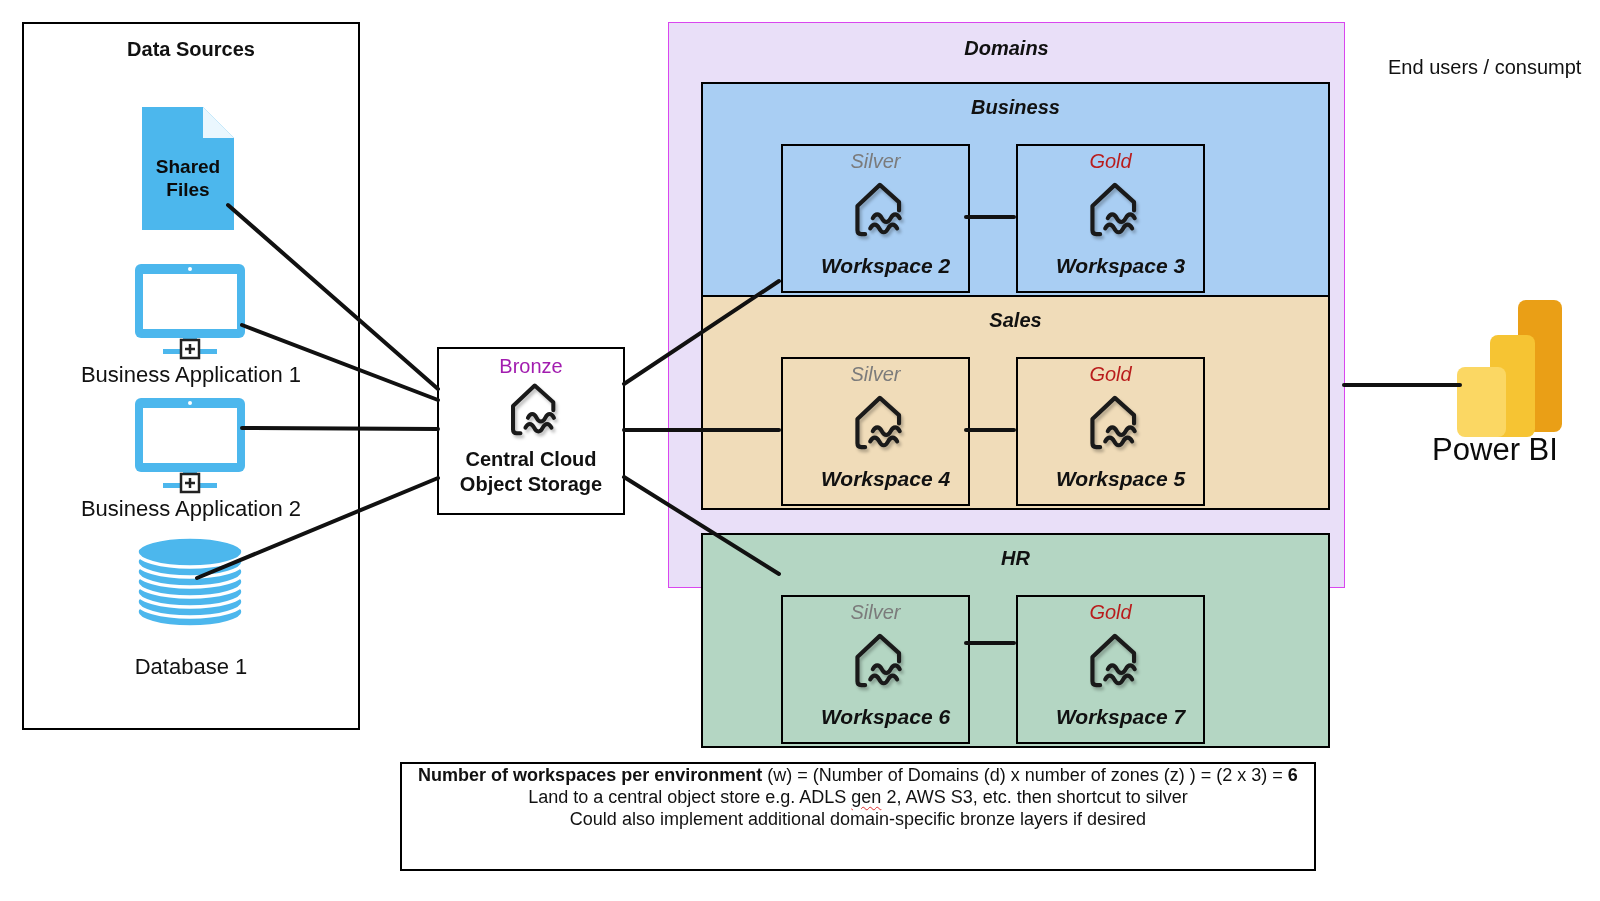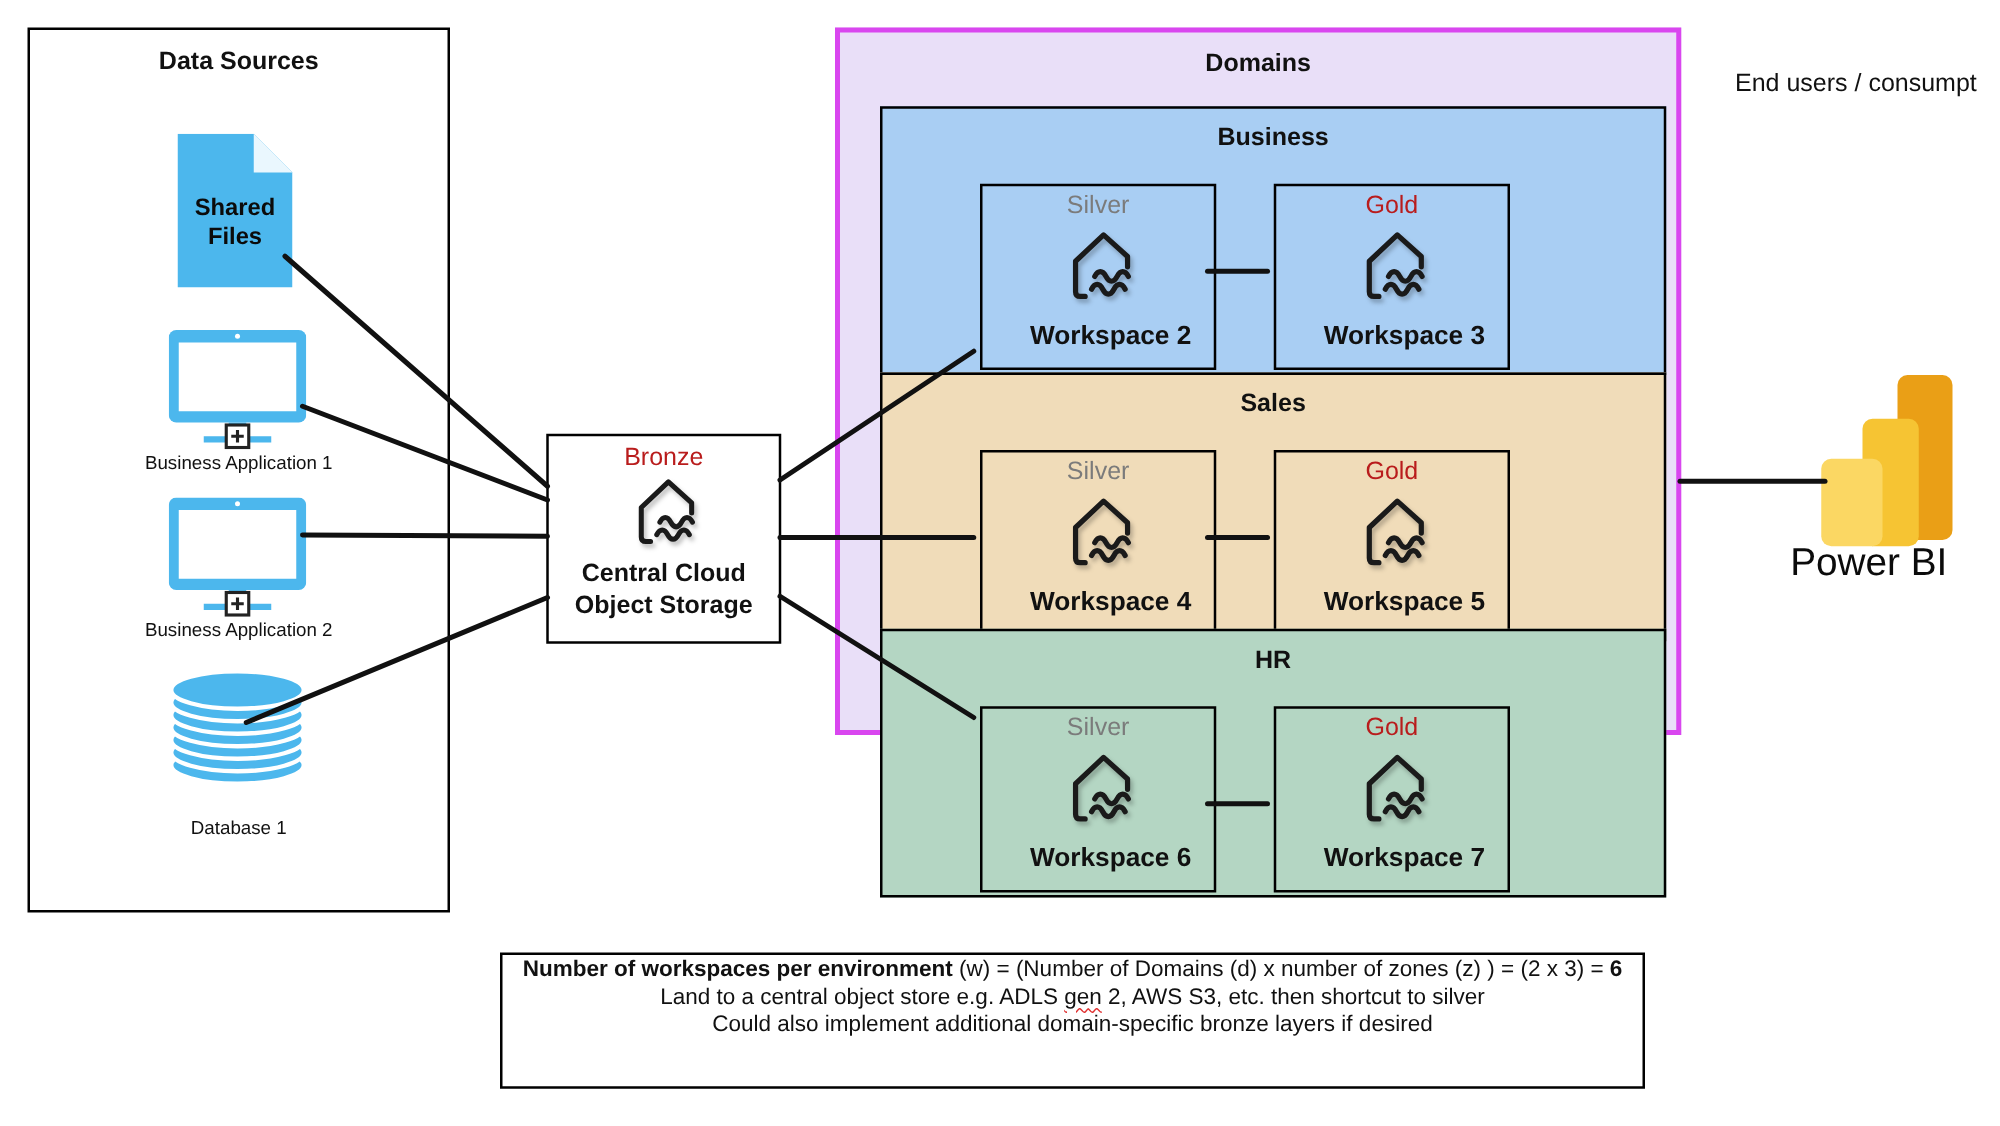--- a/index.html
+++ b/index.html
@@ -5,38 +5,38 @@
   html,body{margin:0;padding:0;background:#fff;}
   #canvas{
     position:relative;width:1600px;height:901px;overflow:hidden;
     font-family:"Liberation Sans",sans-serif;color:#111;background:#fff;
   }
   .abs{position:absolute;}
   .box{position:absolute;border:2px solid #000;box-sizing:border-box;background:#fff;}
   .title{position:absolute;left:0;right:0;text-align:center;font-weight:bold;font-size:20px;}
   
   #data-sources{left:22px;top:22px;width:338px;height:708px;}
-  .ds-label{position:absolute;left:0;right:0;text-align:center;font-size:15px;color:#111;}
+  .ds-label{position:absolute;left:0;right:0;text-align:center;font-size:22px;color:#111;}
   .doc-wrap{left:118px;top:83px;width:92px;height:97px;}
   .doc-text{position:absolute;left:0;top:48px;width:92px;text-align:center;
             font-weight:bold;font-size:19px;line-height:23px;color:#0b0b0b;}
   .monitor{width:110px;height:96px;}
   
-  #domains{left:668px;top:22px;width:677px;height:566px;background:#E9DFF8;border:4px solid #d946ef;position:absolute;box-sizing:border-box;}
+  #domains{left:668px;top:22px;width:677px;height:566px;background:#E9DFF8;border:1px solid #d946ef;position:absolute;box-sizing:border-box;font-style:italic;}
   .section{position:absolute;left:32px;width:629px;height:215px;border:2px solid #000;box-sizing:border-box;}
   .sec-marketing{top:59px;background:#A9CEF3;}
   .sec-sales{top:272px;background:#F0DCB9;}
-  .sec-hr{top:477px;background:#B4D6C3;}
+  .sec-hr{top:510px;background:#B4D6C3;}
   .workspace{position:absolute;top:60px;width:189px;height:149px;border:2px solid #000;box-sizing:border-box;}
   .ws-left{left:78px;}
   .ws-right{left:313px;}
   .zone{position:absolute;top:4px;left:0;right:0;text-align:center;font-size:20px;}
   .zone-silver{color:#7B7B7B;}
   .zone-gold{color:#b91c1c;}
-  .zone-bronze{color:#b91c1c;}
+  .zone-bronze{color:#a21caf;}
   .ws-name{position:absolute;top:108px;left:0;right:0;text-align:center;font-weight:bold;font-size:21px;padding-left:20px;}
   .lakehouse{position:absolute;left:50%;transform:translateX(-50%);top:28px;width:64px;height:64px;
              filter:drop-shadow(2px 3px 1.5px rgba(0,0,0,0.25));}
   
   #bronze-box{left:437px;top:347px;width:188px;height:168px;}
   #bronze-box .lakehouse{top:26px;width:62px;height:62px;}
   .bronze-label{position:absolute;top:6px;left:0;right:0;text-align:center;font-size:20px;}
   .bronze-name{position:absolute;top:98px;left:0;right:0;text-align:center;font-weight:bold;font-size:20px;line-height:25px;}
   
   #end-users{left:1388px;top:36px;font-size:20px;white-space:nowrap;margin-top:20px;}

